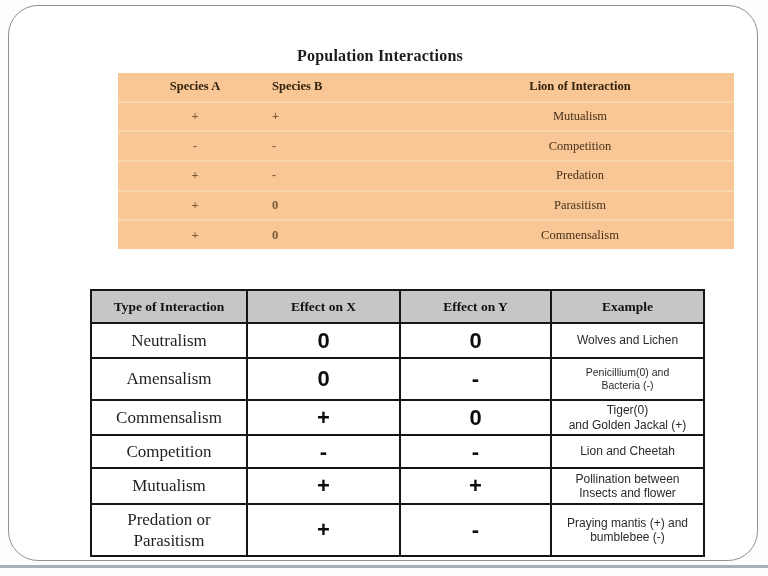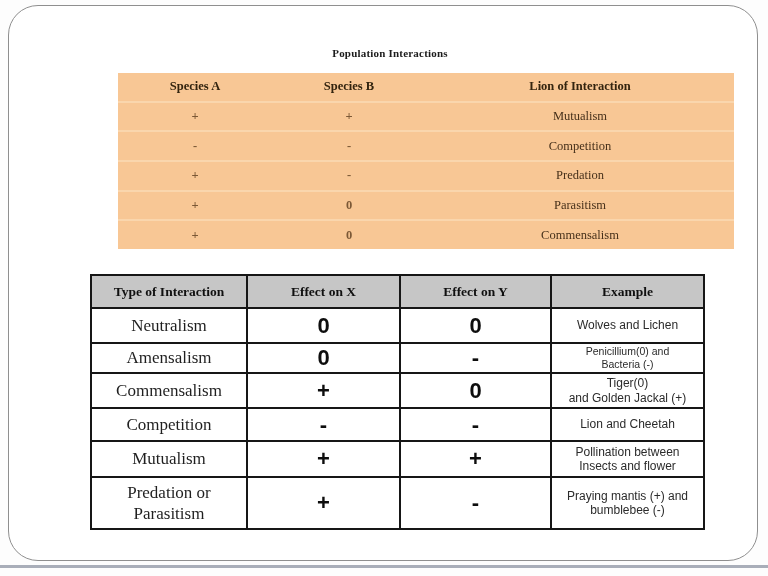--- a/index.html
+++ b/index.html
@@ -12,39 +12,39 @@
     position:absolute;left:8px;top:5px;width:750px;height:556px;
     background:#ffffff;border:1.5px solid var(--card-border,#8f8f8f);
     border-radius:30px;box-sizing:border-box;
   }
   .bottom-line{
     position:absolute;left:0;top:565px;width:768px;height:3px;
     background:var(--bottom-line,#a9aeb9);
   }
   
   .title{
-    position:absolute;left:118px;top:47px;width:544px;text-align:center;
-    font-weight:bold;font-size:11px;color:#1c1c1c;letter-spacing:.2px;
+    position:absolute;left:108px;top:47px;width:544px;text-align:center;
+    font-weight:bold;font-size:16px;color:#1c1c1c;letter-spacing:.2px;
   }
   
   .t1{
     position:absolute;left:118px;top:73px;width:616px;height:176px;
     background:var(--table1-bg,#f8c795);display:flex;flex-direction:column;
   }
   .t1-row{flex:1;display:flex;align-items:center;}
   .t1-row + .t1-row{border-top:2px solid var(--table1-divider,#fad6ad);}
   .t1 .c1{width:25%;text-align:center;}
-  .t1 .c2{width:25%;text-align:center;}
+  .t1 .c2{width:25%;text-align:left;}
   .t1 .c3{width:50%;text-align:center;}
   .t1-head{font-weight:bold;font-size:12.5px;color:#33240f;}
   .t1-row .sym{font-size:12.5px;color:#7b5836;font-weight:bold;}
   .t1-row .iname{font-size:12.5px;color:#46301a;}
   
   .t2{
-    position:absolute;left:90px;top:274px;width:613px;
+    position:absolute;left:90px;top:289px;width:613px;
     border-collapse:collapse;table-layout:fixed;
   }
   .t2 th,.t2 td{
     border:2px solid #161616;text-align:center;vertical-align:middle;
     padding:0;box-sizing:border-box;
   }
   .t2 th{
     background:var(--table2-header-bg,#c6c6c6);
     font-family:"Liberation Serif", serif;font-weight:bold;
     font-size:13.5px;color:#101010;height:33px;
@@ -55,21 +55,21 @@
   }
   .t2 td.eff{
     font-family:"Liberation Sans", sans-serif;font-size:22px;font-weight:600;
     color:#0d0d0d;line-height:1;
   }
   .t2 td.ex{
     font-family:"Liberation Sans", sans-serif;font-size:12px;color:#2b2b2b;
     white-space:pre-line;line-height:1.2;margin-top:15px;
   }
   .t2 tr.r1{height:35px;}
-  .t2 tr.r2{height:30px;}
+  .t2 tr.r2{height:42px;}
   .t2 tr.r3{height:35px;}
   .t2 tr.r4{height:33px;}
   .t2 tr.r5{height:36px;}
   .t2 tr.r6{height:52px;}
   .t2 tr.r2 td.ex{font-size:10.5px;border-radius:12px;}
   .t2 col.w1{width:156px;} .t2 col.w2{width:153px;}
   .t2 col.w3{width:151px;} .t2 col.w4{width:153px;}
 </style>
 </head>
 <body>

